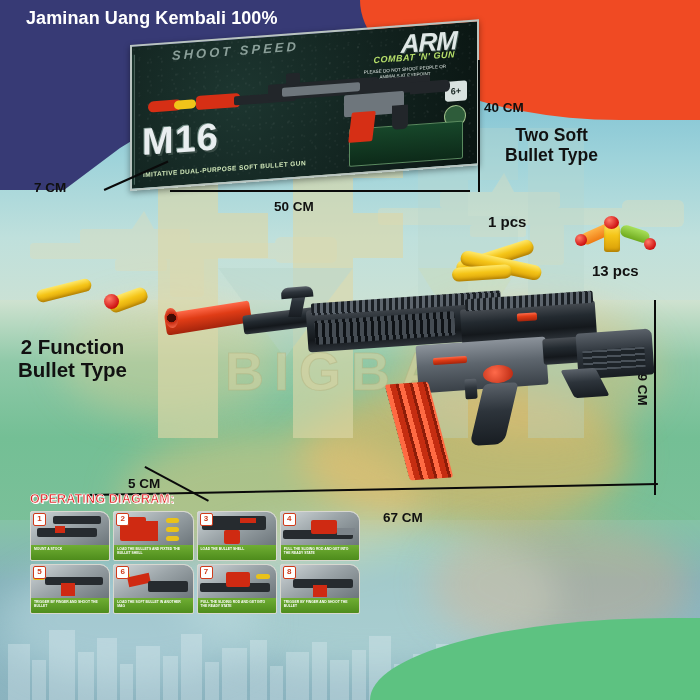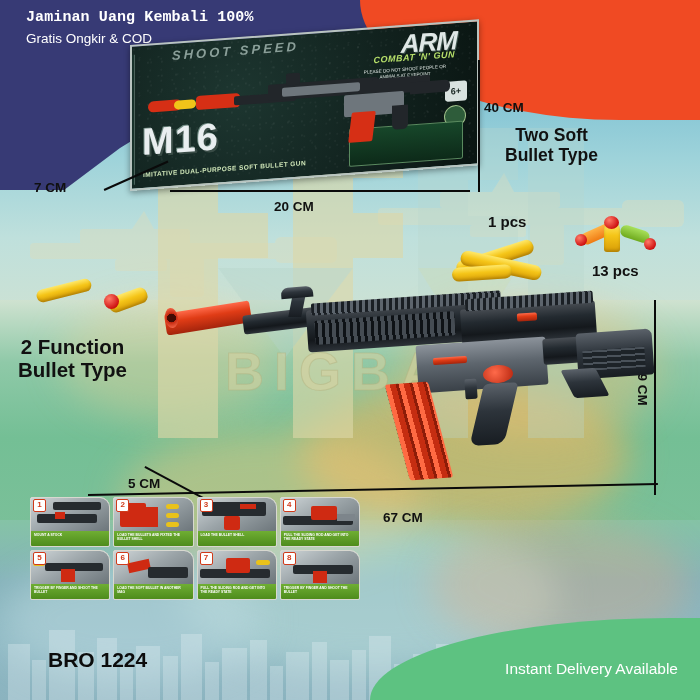--- a/index.html
+++ b/index.html
@@ -53,21 +53,21 @@
   
   .ghost{position:absolute;opacity:.35;pointer-events:none;}
 
   
   .navy{
     position:absolute;left:0;top:0;width:700px;height:190px;
     background:#373a75;
     clip-path:polygon(0 0,470px 0,330px 42px,205px 96px,120px 148px,64px 190px,0 190px);
   }
   .navy-txt{position:absolute;left:26px;top:8px;color:#fff;}
-  .navy-txt .l1{font-size:15px;font-weight:bold;letter-spacing:.1px;line-height:20px;font-family:Liberation Mono, monospace;}
+  .navy-txt .l1{font-size:18px;font-weight:bold;letter-spacing:.1px;line-height:20px;}
   .navy-txt .l2{font-size:13.5px;line-height:18px;margin-top:2px;}
 
   
   .orange{
     position:absolute;right:0;top:0;width:340px;height:120px;
     background:#f04a23;
     border-bottom-left-radius:260px 120px;
   }
   .logo-txt{
     position:absolute;right:42px;top:18px;color:#fff;font-size:44px;
@@ -315,21 +315,20 @@
       <path d="M410 10 L466 10 L466 320 L410 320 Z"></path>
     </g>
     <path d="M100 150 L235 150 L167 240 Z" fill="#b6d4ca" opacity=".6"></path>
     <path d="M300 150 L400 150 L350 230 Z" fill="#cdd9a8" opacity=".45"></path>
   </svg>
   <div class="wm-txt">BIGBA</div>
 
   <div class="navy"></div>
   <div class="navy-txt">
     <div class="l1">Jaminan Uang Kembali 100%</div>
-    <div class="l2">Gratis Ongkir &amp; COD</div>
   </div>
 
   <div class="orange"></div>
 
   <div class="boxshot">
     <div class="box-noise"></div>
     <div class="box-spine"></div>
     <div class="box-top">SHOOT SPEED</div>
     <div class="box-arm">ARM</div>
     <div class="box-arm2">COMBAT 'N' GUN</div>
@@ -356,21 +355,21 @@
     </div>
   </div>
 
   <div class="dimline" style="left:104px;top:189px;width:70px;transform:rotate(-24deg)"></div>
   <div class="dimline" style="left:170px;top:190px;width:300px"></div>
   <div class="dim" style="left:34px;top:180px">7 CM</div>
 
   <div class="dimlineV" style="left:478px;top:60px;height:132px"></div>
   <div class="dim" style="left:484px;top:100px">40 CM</div>
 
-  <div class="dim" style="left:274px;top:199px">20 CM</div>
+  <div class="dim" style="left:274px;top:199px">50 CM</div>
 
   <div class="dimlineV" style="left:654px;top:300px;height:195px"></div>
   <div class="dim" style="left:650px;top:366px;transform:rotate(90deg);transform-origin:left top">19 CM</div>
 
   <div class="dimline" style="left:145px;top:466px;width:72px;transform:rotate(28deg)"></div>
   <div class="dim" style="left:128px;top:476px">5 CM</div>
 
   <div class="dimline" style="left:88px;top:494px;width:570px;transform:rotate(-1.1deg)"></div>
   <div class="dim" style="left:383px;top:510px">67 CM</div>
 
@@ -433,20 +432,21 @@
     <div class="p blk2" style="left:312px;top:100px;width:34px;height:62px;transform:skewX(-16deg) rotate(-3deg);border-radius:5px 5px 9px 9px"></div>
 
     <div class="p blk rnd" style="left:378px;top:54px;width:60px;height:26px;transform:rotate(-4deg)"></div>
     <div class="p blk2" style="left:412px;top:48px;width:76px;height:46px;transform:rotate(-4deg);border-radius:4px 7px 4px 4px"></div>
     <div class="p" style="left:418px;top:66px;width:62px;height:20px;transform:rotate(-4deg);
         background:repeating-linear-gradient(180deg,#4a525a 0 2px,#1d2328 2px 6px)"></div>
     <div class="p blk2" style="left:402px;top:86px;width:36px;height:28px;transform:skewX(24deg) rotate(-4deg);border-radius:3px"></div>
   </div>
 
   <div class="opd">
+    <div class="opd-title">OPERATING DIAGRAM:</div>
     <div class="opd-grid">
 
       <div class="opd-cell">
         <div class="opd-num">1</div>
         <div class="opd-img">
           <div class="mini mb" style="left:22px;top:4px;width:48px;height:8px;border-radius:2px"></div>
           <div class="mini mb" style="left:6px;top:16px;width:60px;height:9px;border-radius:2px"></div>
           <div class="mini mr" style="left:24px;top:14px;width:10px;height:7px"></div>
         </div>
         <div class="opd-cap">MOUNT A STOCK</div>
@@ -520,18 +520,16 @@
           <div class="mini my" style="left:2px;top:6px;width:13px;height:5px;border-radius:3px"></div>
           <div class="mini mb" style="left:12px;top:14px;width:60px;height:9px;border-radius:2px"></div>
           <div class="mini mr" style="left:32px;top:20px;width:14px;height:12px"></div>
         </div>
         <div class="opd-cap">TRIGGER BY FINGER AND SHOOT THE BULLET</div>
       </div>
 
     </div>
   </div>
 
-  <div class="foot foot-code">BRO 1224</div>
 
   <div class="green"></div>
-  <div class="green-txt">Instant Delivery Available</div>
 
 </div>
 
 </body></html>

